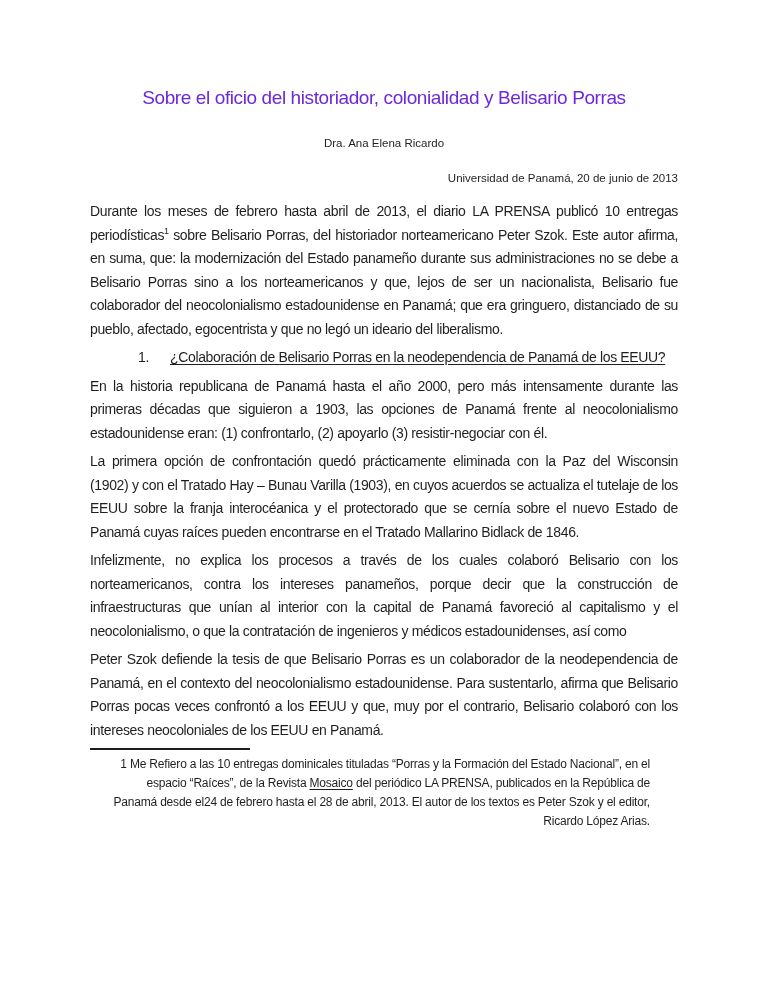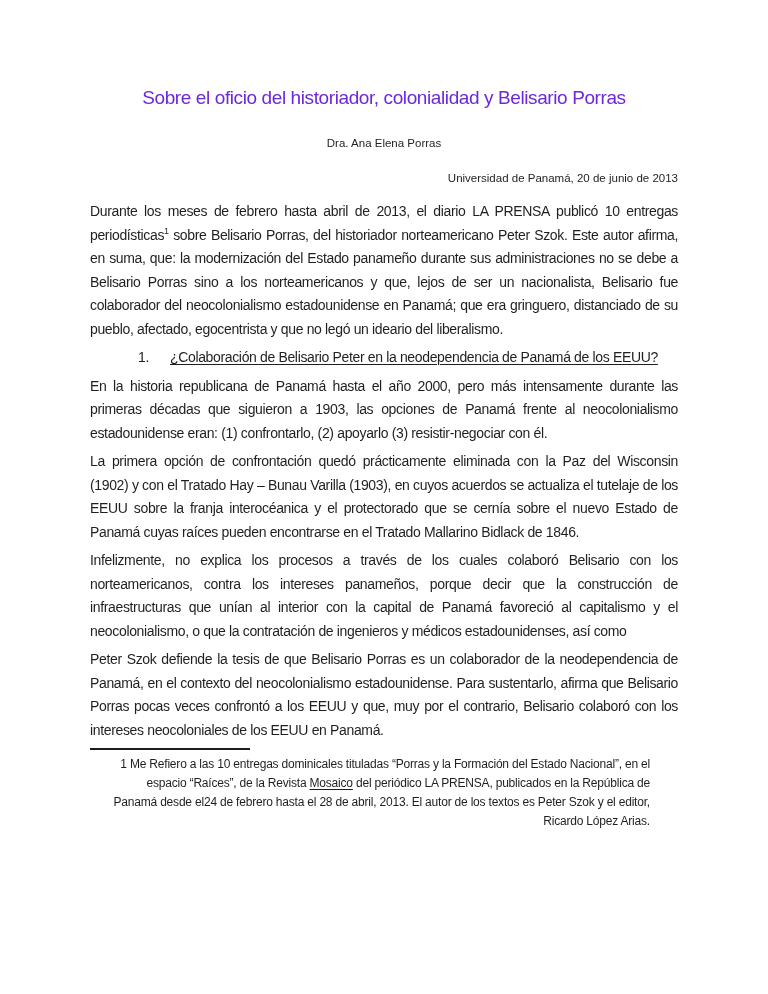--- a/index.html
+++ b/index.html
@@ -98,28 +98,28 @@
   }
 </style>
 </head>
 <body>
 
 <div class="page">
   <div class="content">
 
     <h1 class="doc-title">Sobre el oficio del historiador, colonialidad y Belisario Porras</h1>
 
-    <p class="byline">Dra. Ana Elena Porras</p>
+    <p class="byline">Dra. Ana Elena Ricardo</p>
 
     <p class="venueline">Universidad de Panamá, 20 de junio de 2013</p>
 
     <p class="para first"><span>Durante los meses de febrero hasta abril de 2013, el diario LA PRENSA publicó 10 entregas periodísticas</span><sup class="fnref">1</sup><span> sobre Belisario Porras, del historiador norteamericano Peter Szok. Este autor afirma, en suma, que: la modernización del Estado panameño durante sus administraciones no se debe a Belisario Porras sino a los norteamericanos y que, lejos de ser un nacionalista, Belisario fue colaborador del neocolonialismo estadounidense en Panamá; que era gringuero, distanciado de su pueblo, afectado, egocentrista y que no legó un ideario del liberalismo.</span></p>
 
 
-    <p class="section-heading"><span class="h-num">1.</span><u>¿Colaboración de Belisario Peter en la neodependencia de Panamá de los EEUU?</u></p>
+    <p class="section-heading"><span class="h-num">1.</span><u>¿Colaboración de Belisario Porras en la neodependencia de Panamá de los EEUU?</u></p>
 
     <p class="para">En la historia republicana de Panamá hasta el año 2000, pero más intensamente durante las primeras décadas que siguieron a 1903, las opciones de Panamá frente al neocolonialismo estadounidense eran: (1) confrontarlo, (2) apoyarlo (3) resistir-negociar con él.</p>
 
     <p class="para">La primera opción de confrontación quedó prácticamente eliminada con la Paz del Wisconsin (1902) y con el Tratado Hay – Bunau Varilla (1903), en cuyos acuerdos se actualiza el tutelaje de los EEUU sobre la franja interocéanica y el protectorado que se cernía sobre el nuevo Estado de Panamá cuyas raíces pueden encontrarse en el Tratado Mallarino Bidlack de 1846.</p>
 
     <p class="para">Infelizmente, no explica los procesos a través de los cuales colaboró Belisario con los norteamericanos, contra los intereses panameños, porque decir que la construcción de infraestructuras que unían al interior con la capital de Panamá favoreció al capitalismo y el neocolonialismo, o que la contratación de ingenieros y médicos estadounidenses, así como</p>
 
     <p class="para">Peter Szok defiende la tesis de que Belisario Porras es un colaborador de la neodependencia de Panamá, en el contexto del neocolonialismo estadounidense. Para sustentarlo, afirma que Belisario Porras pocas veces confrontó a los EEUU y que, muy por el contrario, Belisario colaboró con los intereses neocoloniales de los EEUU en Panamá.</p>
 
     <hr class="footnote-sep">

